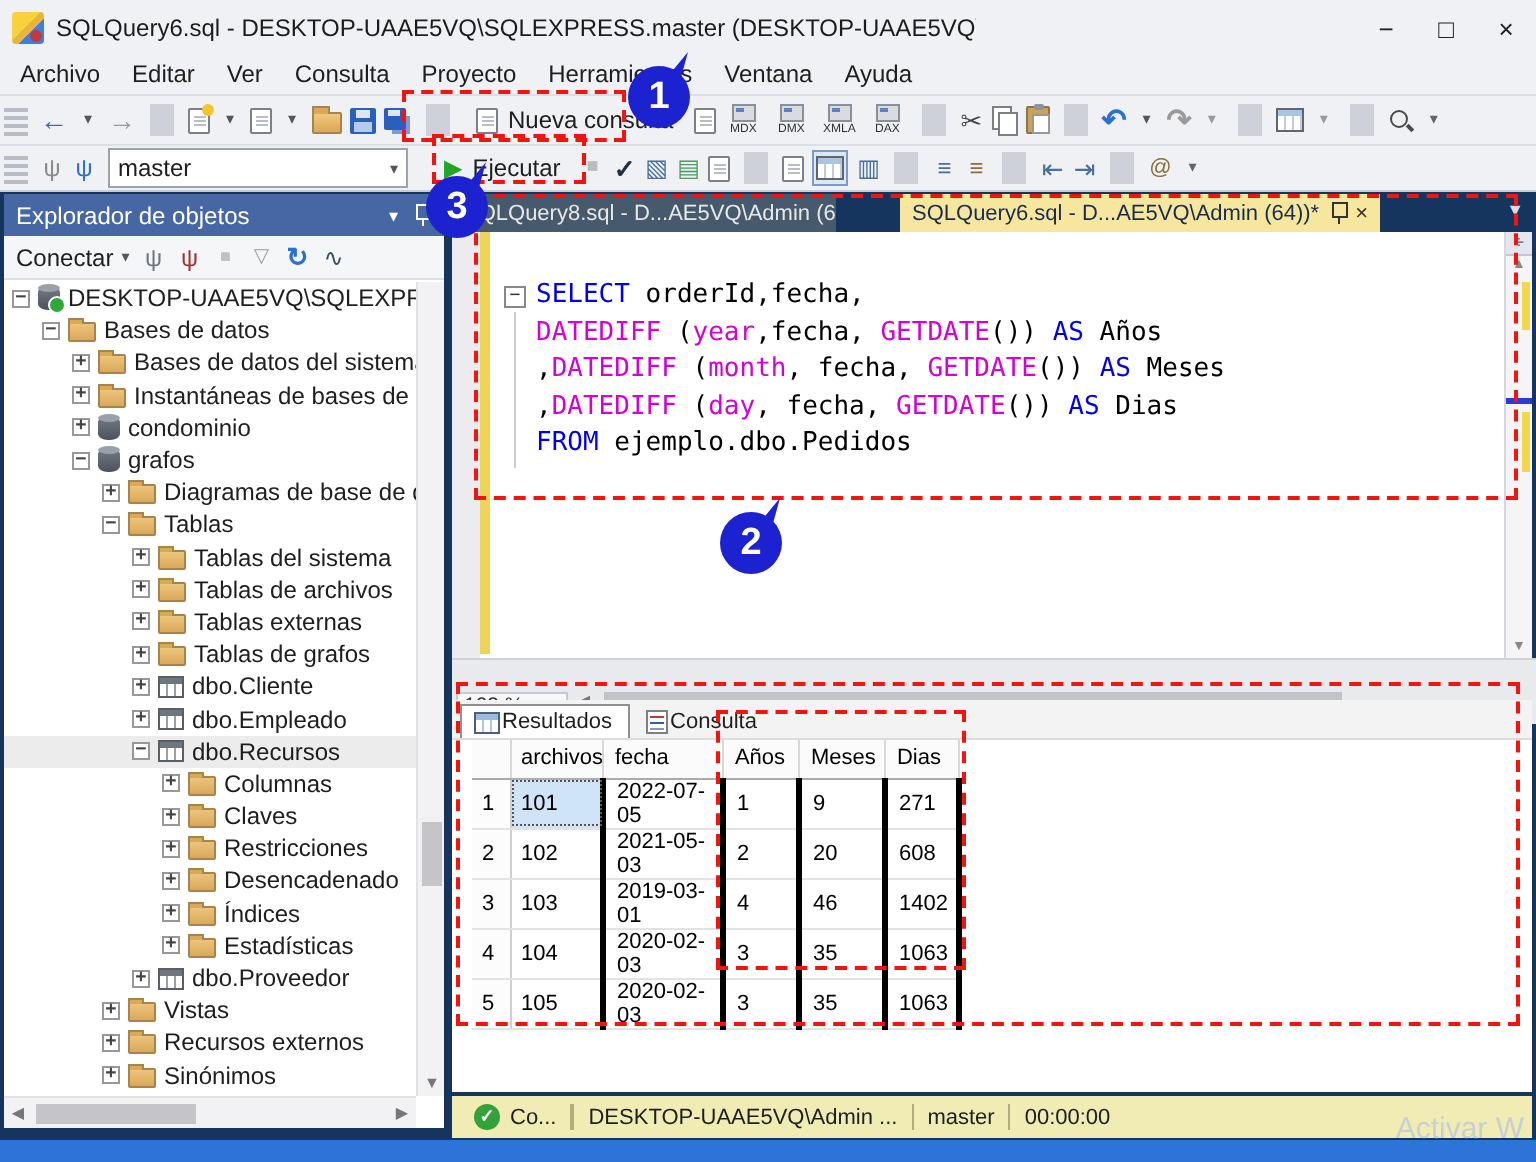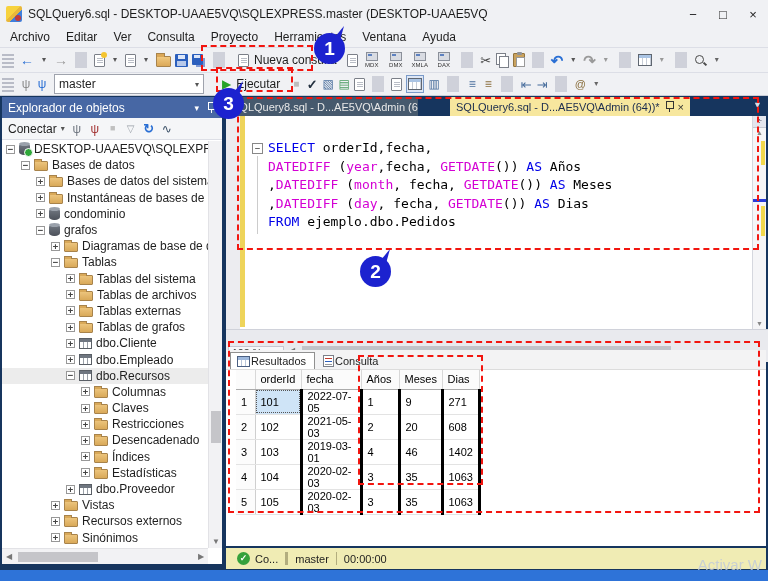--- a/index.html
+++ b/index.html
@@ -440,21 +440,21 @@
           <col style="width: 19px;">
           <col style="width: 46px;">
           <col style="width: 60px;">
           <col style="width: 38px;">
           <col style="width: 43px;">
           <col style="width: 37px;">
         </colgroup>
         <thead>
           <tr>
             <th></th>
-            <th>orderId</th>
+            <th>archivos</th>
             <th>fecha</th>
             <th>Años</th>
             <th>Meses</th>
             <th>Dias</th>
           </tr>
         </thead>
         <tbody>
           <tr>
             <td class="rn">1</td>
             <td class="selcell">101</td>
@@ -499,20 +499,23 @@
       </table>
   </div>
 
   <div class="statusbar" id="statusbar">
       <span class="sb-item">
         <span class="sb-ok">✓</span>
         <span>Co...</span>
       </span>
       <span class="sb-sep"></span>
       <span class="sb-sep"></span>
+      <span class="sb-item">
+        <span>DESKTOP-UAAE5VQ\Admin ...</span>
+      </span>
       <span class="sb-sep"></span>
       <span class="sb-item">
         <span>master</span>
       </span>
       <span class="sb-sep"></span>
       <span class="sb-item">
         <span>00:00:00</span>
       </span>
     </div>
 

